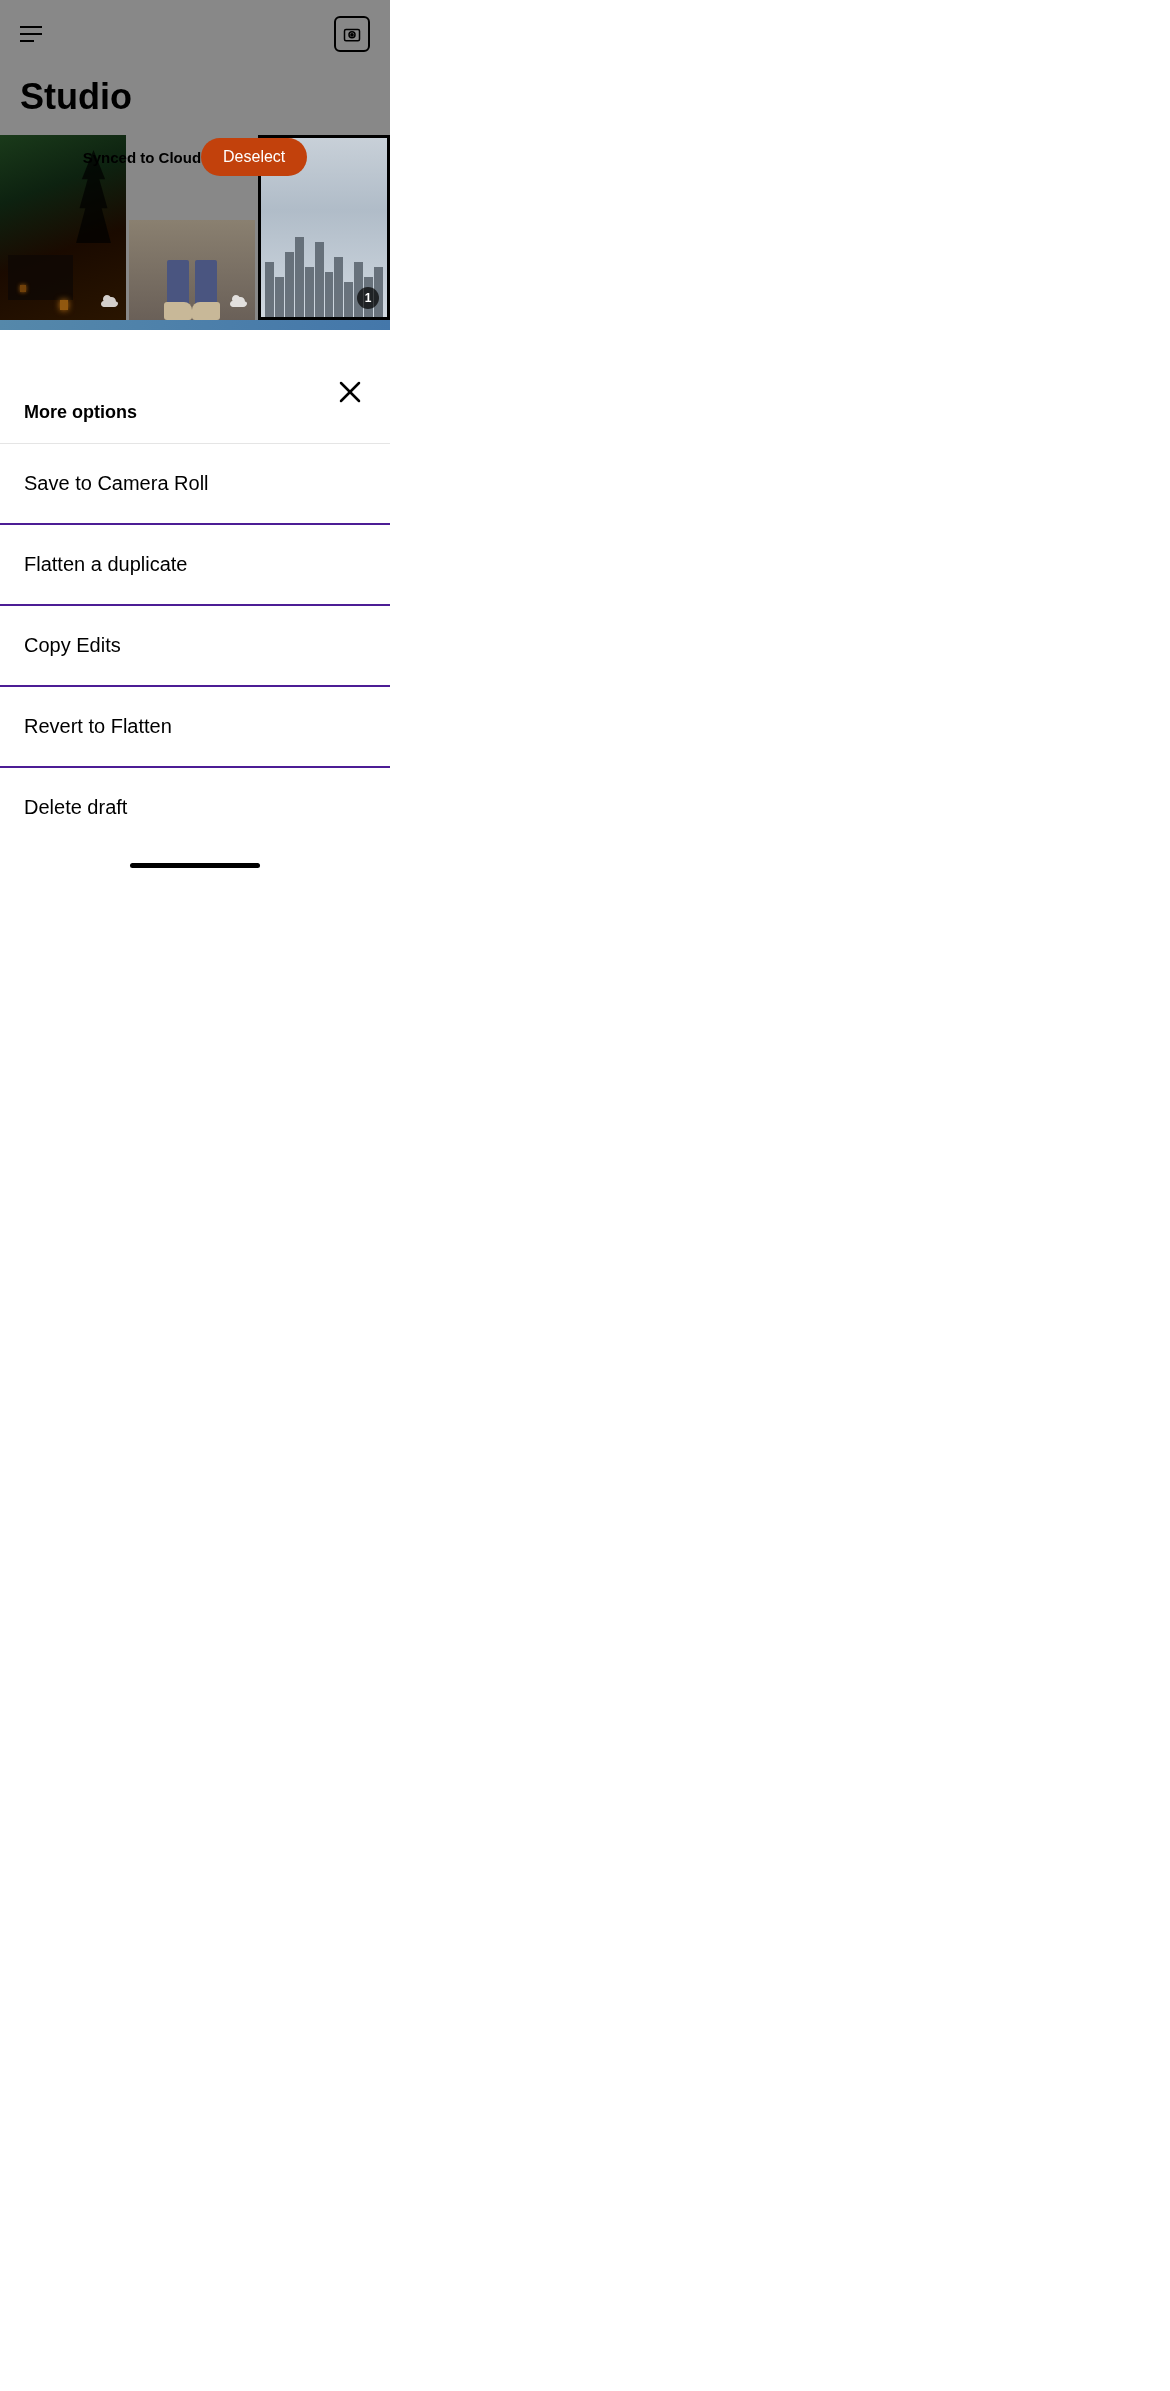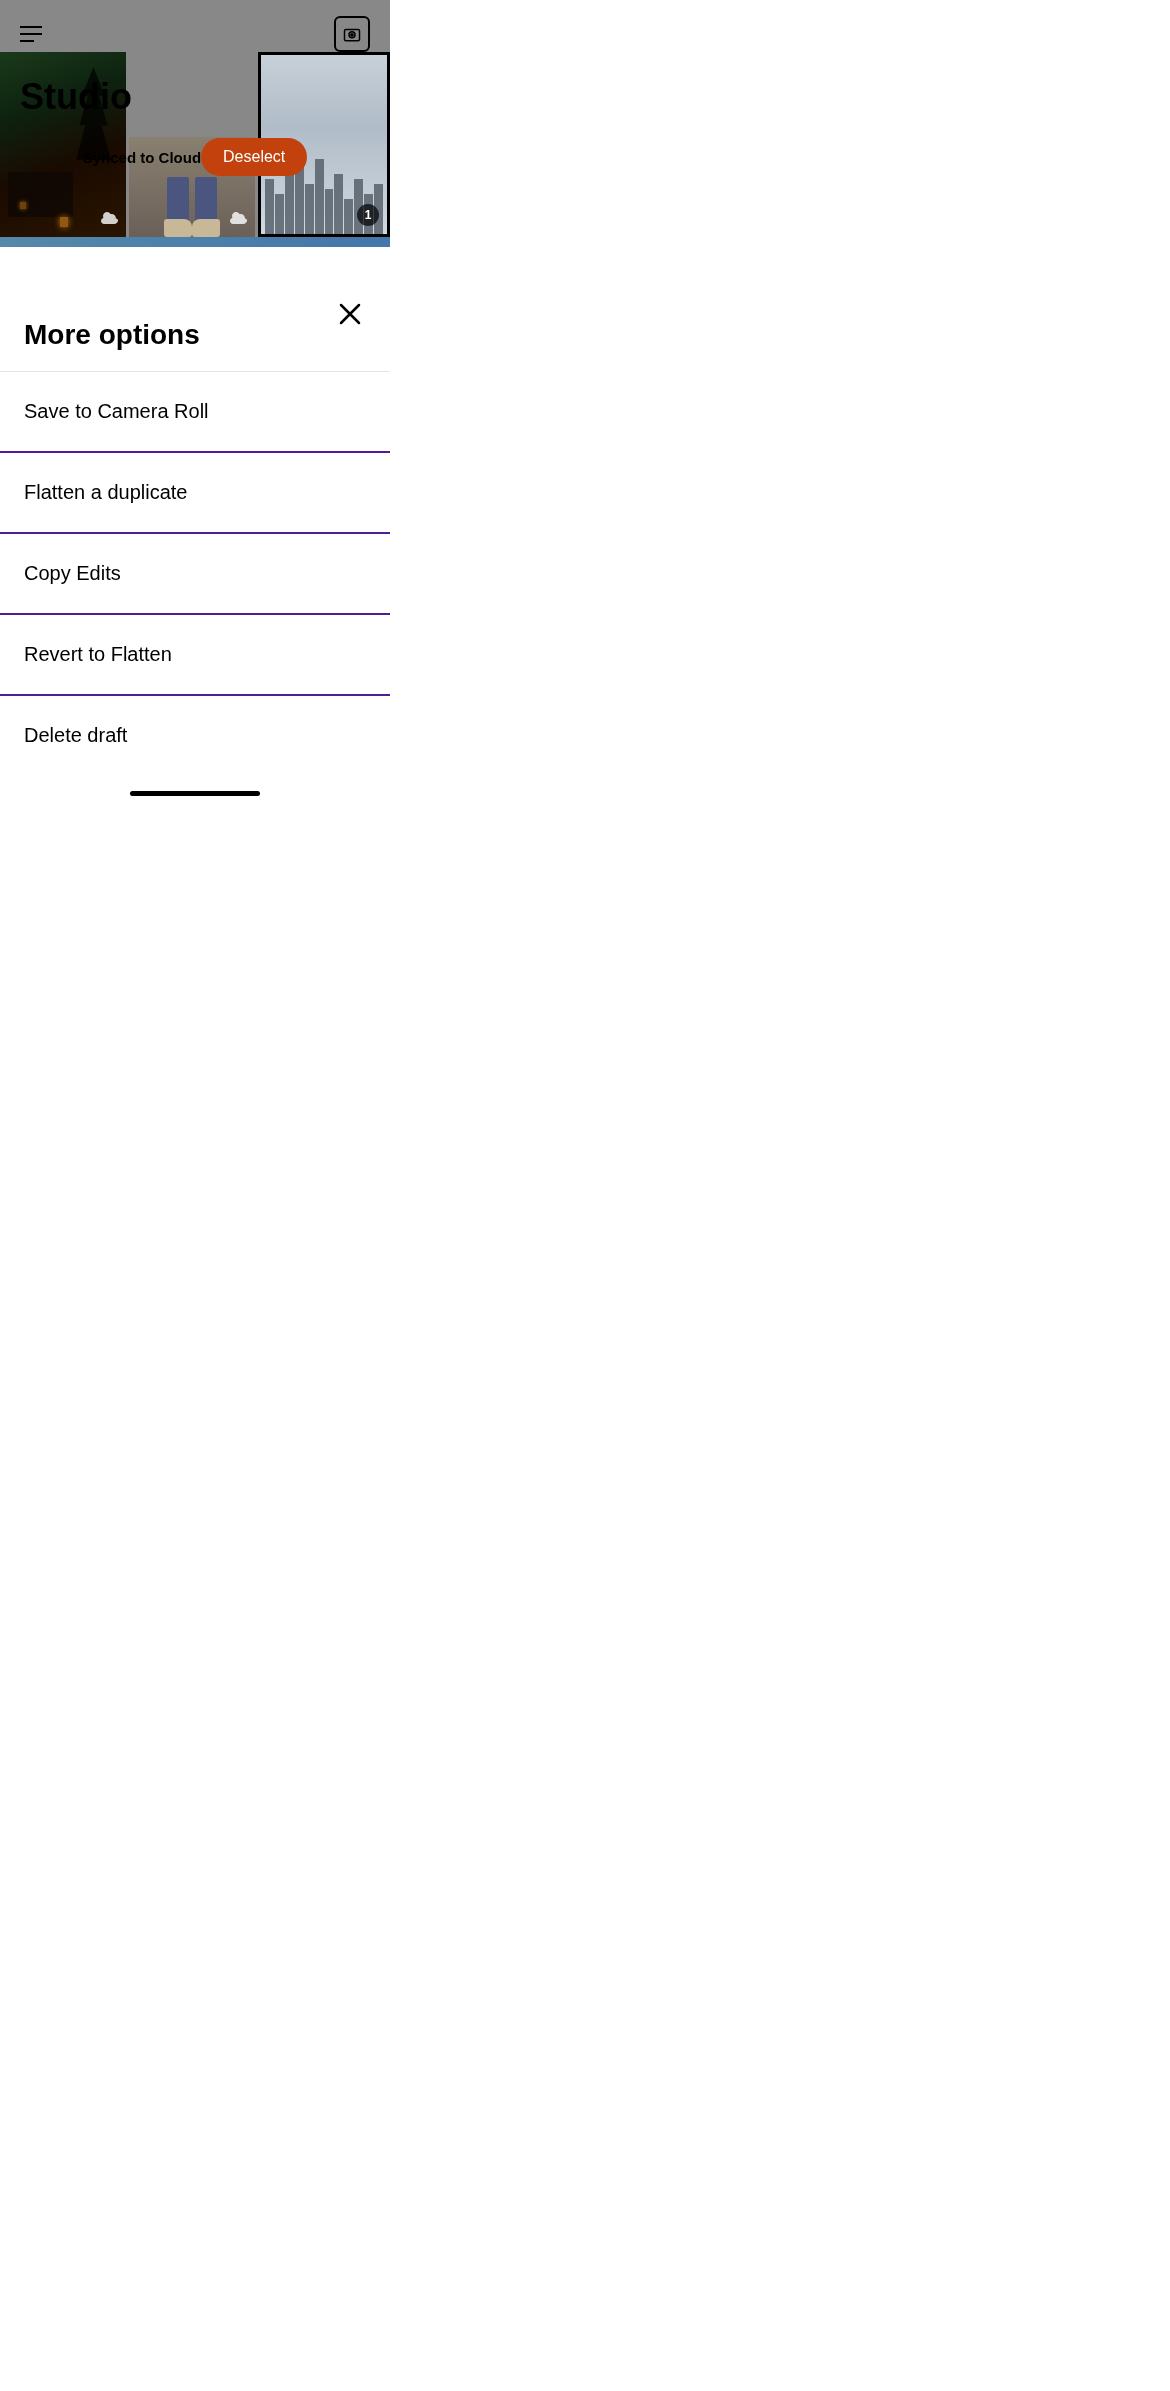--- a/index.html
+++ b/index.html
@@ -14,21 +14,21 @@
       min-height: 797px;
       font-family: -apple-system, BlinkMacSystemFont, 'Helvetica Neue', sans-serif;
       background: #fff;
       overflow-x: hidden;
       position: relative;
     }
 
     
     .background-section {
       width: 100%;
-      height: 237px;
+      height: 320px;
       background: #888;
       position: relative;
       overflow: hidden;
     }
 
     .top-bar {
       display: flex;
       justify-content: space-between;
       align-items: center;
       padding: 16px 20px;
@@ -194,21 +194,21 @@
 
     .sheet-header {
       display: flex;
       align-items: center;
       justify-content: space-between;
       padding: 30px 24px 20px;
       border-bottom: 1px solid #e5e5e5;
     }
 
     .sheet-title {
-      font-size: 28px;
+      font-size: 18px;
       font-weight: 700;
       color: #000;
       margin-top: 42px;
     }
 
     .close-btn {
       width: 32px;
       height: 32px;
       display: flex;
       align-items: center;

